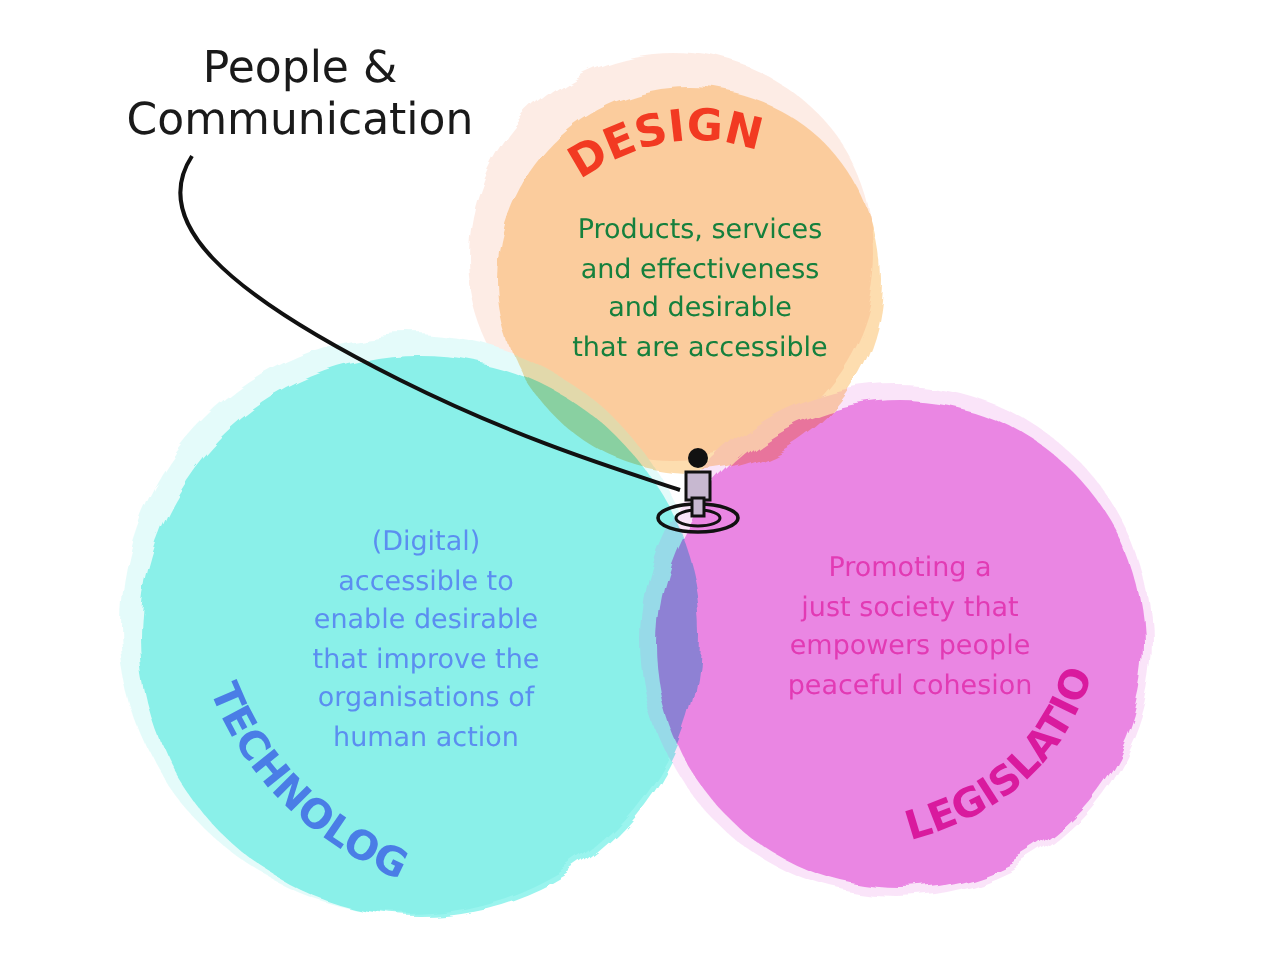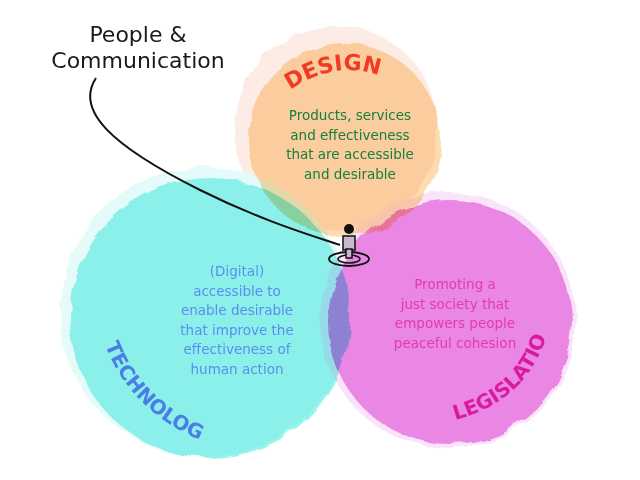--- a/index.html
+++ b/index.html
@@ -1,23 +1,23 @@
 <!DOCTYPE html>
 <html><head>
   <meta charset="utf-8">
   <style>
     html, body { margin: 0; padding: 0; background: #ffffff; }
     body { width: 640px; height: 480px; position: relative; overflow: hidden; font-family: "DejaVu Sans", sans-serif; }
     #stage { position: absolute; left: 0; top: 0; width: 640px; height: 480px; }
     svg { position: absolute; left: 0; top: 0; }
     .label { position: absolute; text-align: center; white-space: nowrap; }
-    .people-label { left: 48px; top: 22px; width: 180px; font-size: 22px; line-height: 26px; color: #1a1a1a; text-align: center; }
+    .people-label { left: 60px; top: 22px; width: 180px; font-size: 22px; line-height: 26px; color: #1a1a1a; text-align: center; }
     .body-text { font-size: 13.5px; line-height: 19.5px; }
     .design-text { left: 255px; top: 106px; width: 190px; color: #15803d; }
-    .tech-text { left: 152px; top: 262px; width: 170px; color: #5b8ef0; }
+    .tech-text { left: 128px; top: 262px; width: 170px; color: #5b8ef0; }
     .legis-text { left: 370px; top: 275px; width: 170px; color: #e23ab4; }
   </style>
 </head>
 <body>
 
 <div id="stage">
   <svg width="640" height="480" viewBox="0 0 640 480">
     <defs>
       <filter id="rough" x="-10%" y="-10%" width="120%" height="120%">
         <feTurbulence type="fractalNoise" baseFrequency="0.04" numOctaves="2" seed="3"></feTurbulence>
@@ -62,30 +62,30 @@
   </svg>
 
   <div class="label people-label">
     <div>People &amp;</div>
     <div>Communication</div>
   </div>
 
   <div class="label body-text design-text">
     <div>Products, services</div>
     <div>and effectiveness</div>
+    <div>and desirable</div>
     <div>that are accessible</div>
-    <div>and desirable</div>
   </div>
 
   <div class="label body-text tech-text">
     <div>(Digital)</div>
     <div>accessible to</div>
     <div>enable desirable</div>
     <div>that improve the</div>
-    <div>effectiveness of</div>
+    <div>organisations of</div>
     <div>human action</div>
   </div>
 
   <div class="label body-text legis-text">
     <div>Promoting a</div>
     <div>just society that</div>
     <div>empowers people</div>
     <div>peaceful cohesion</div>
   </div>
 </div>

